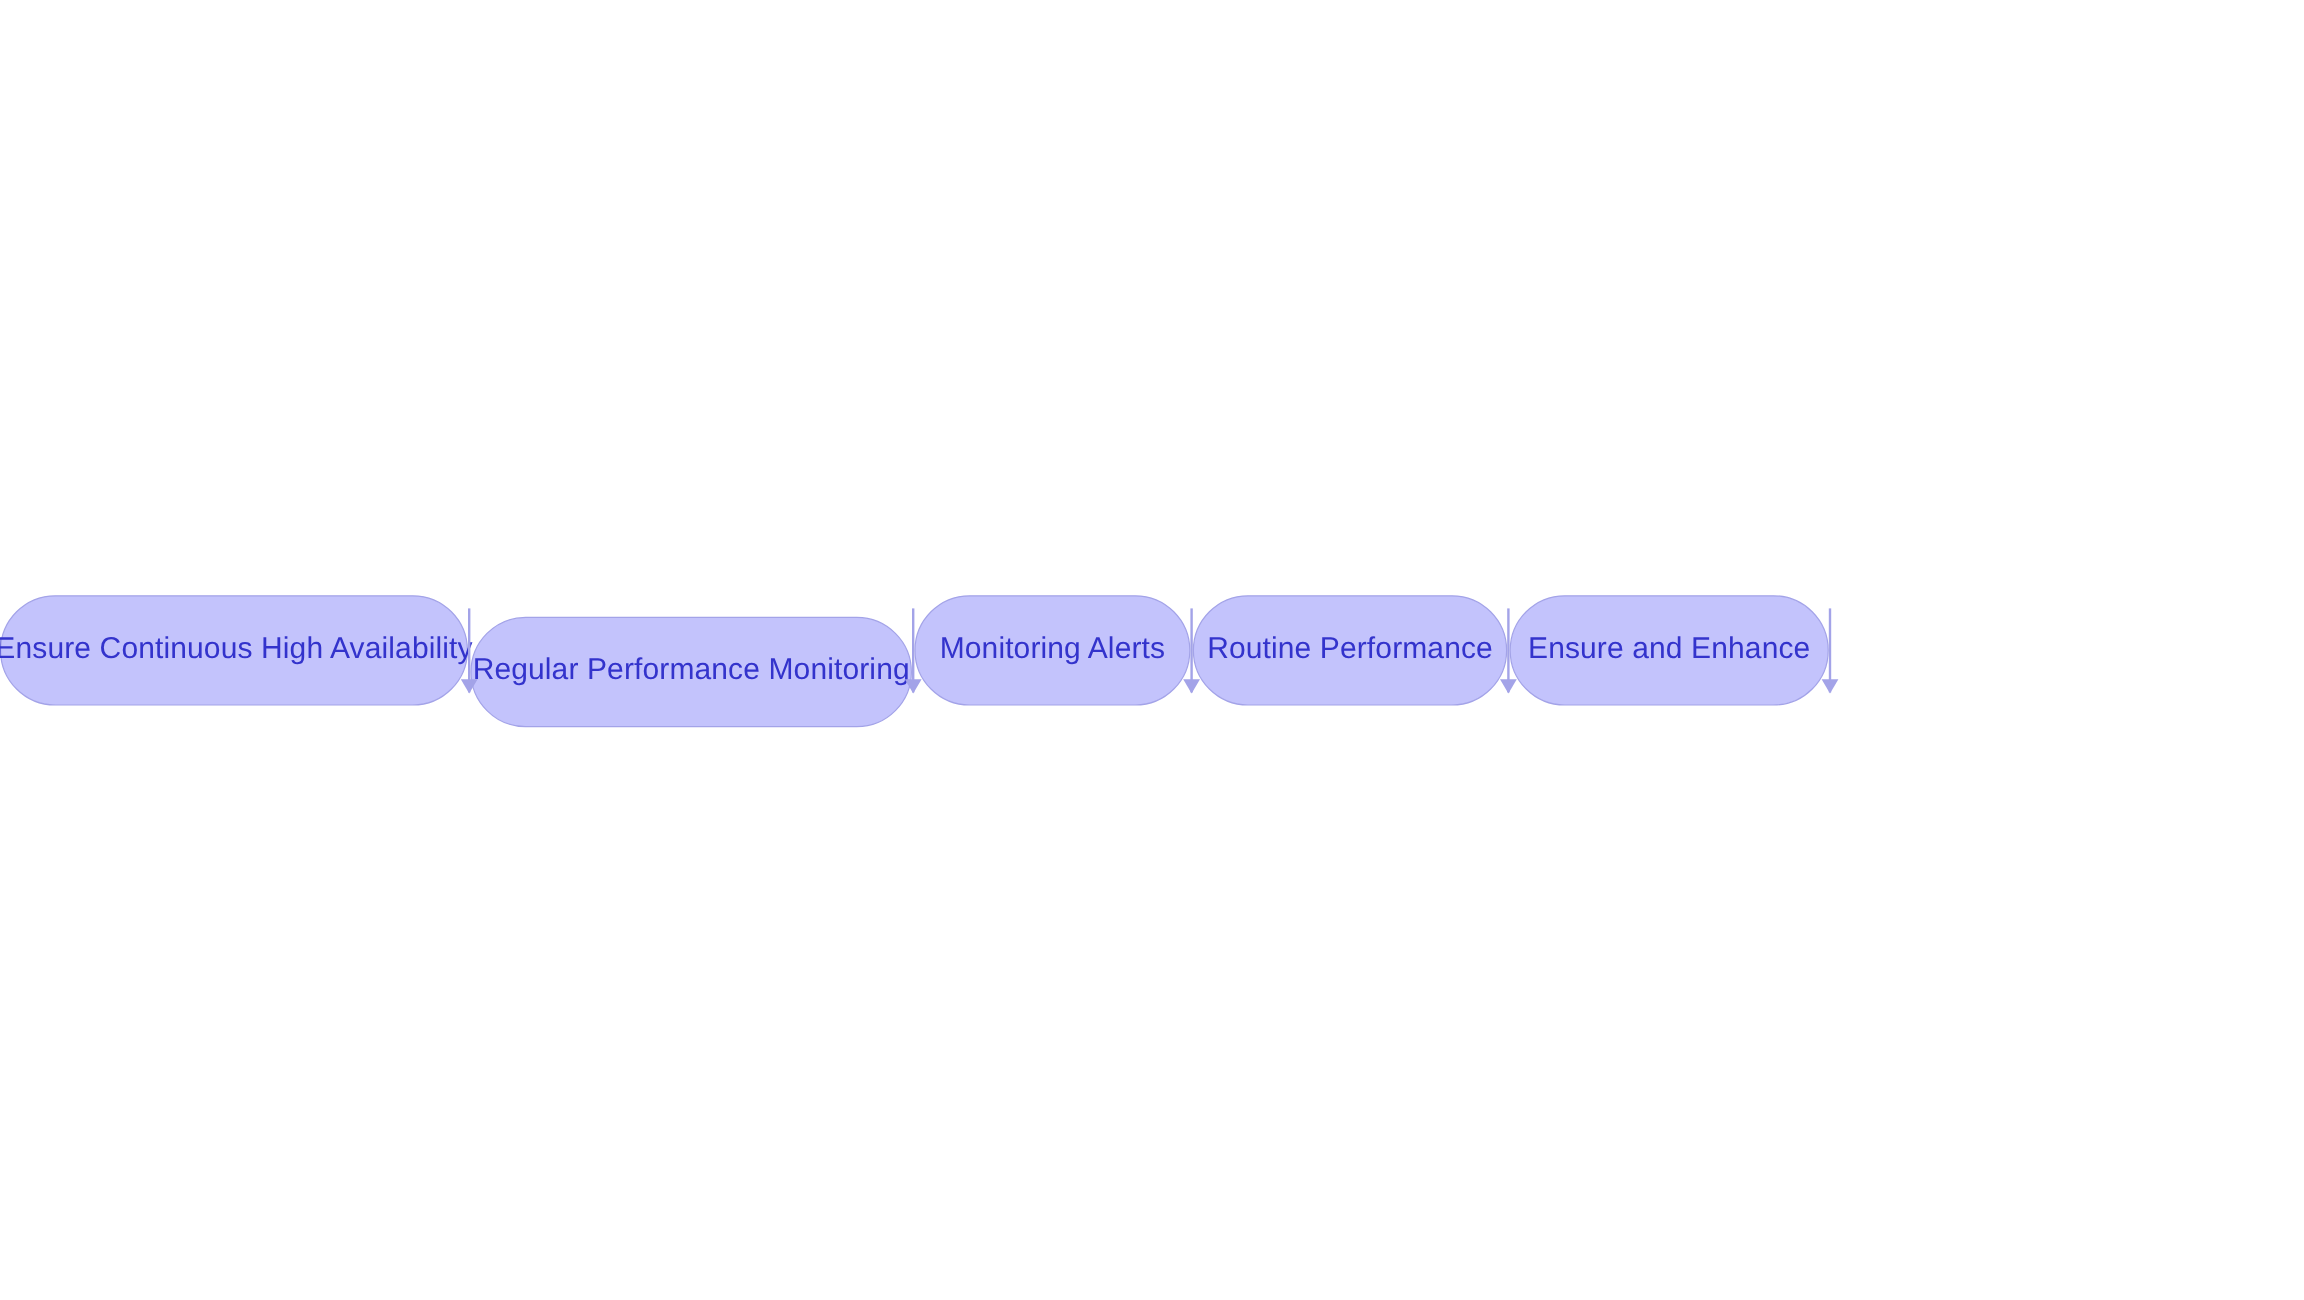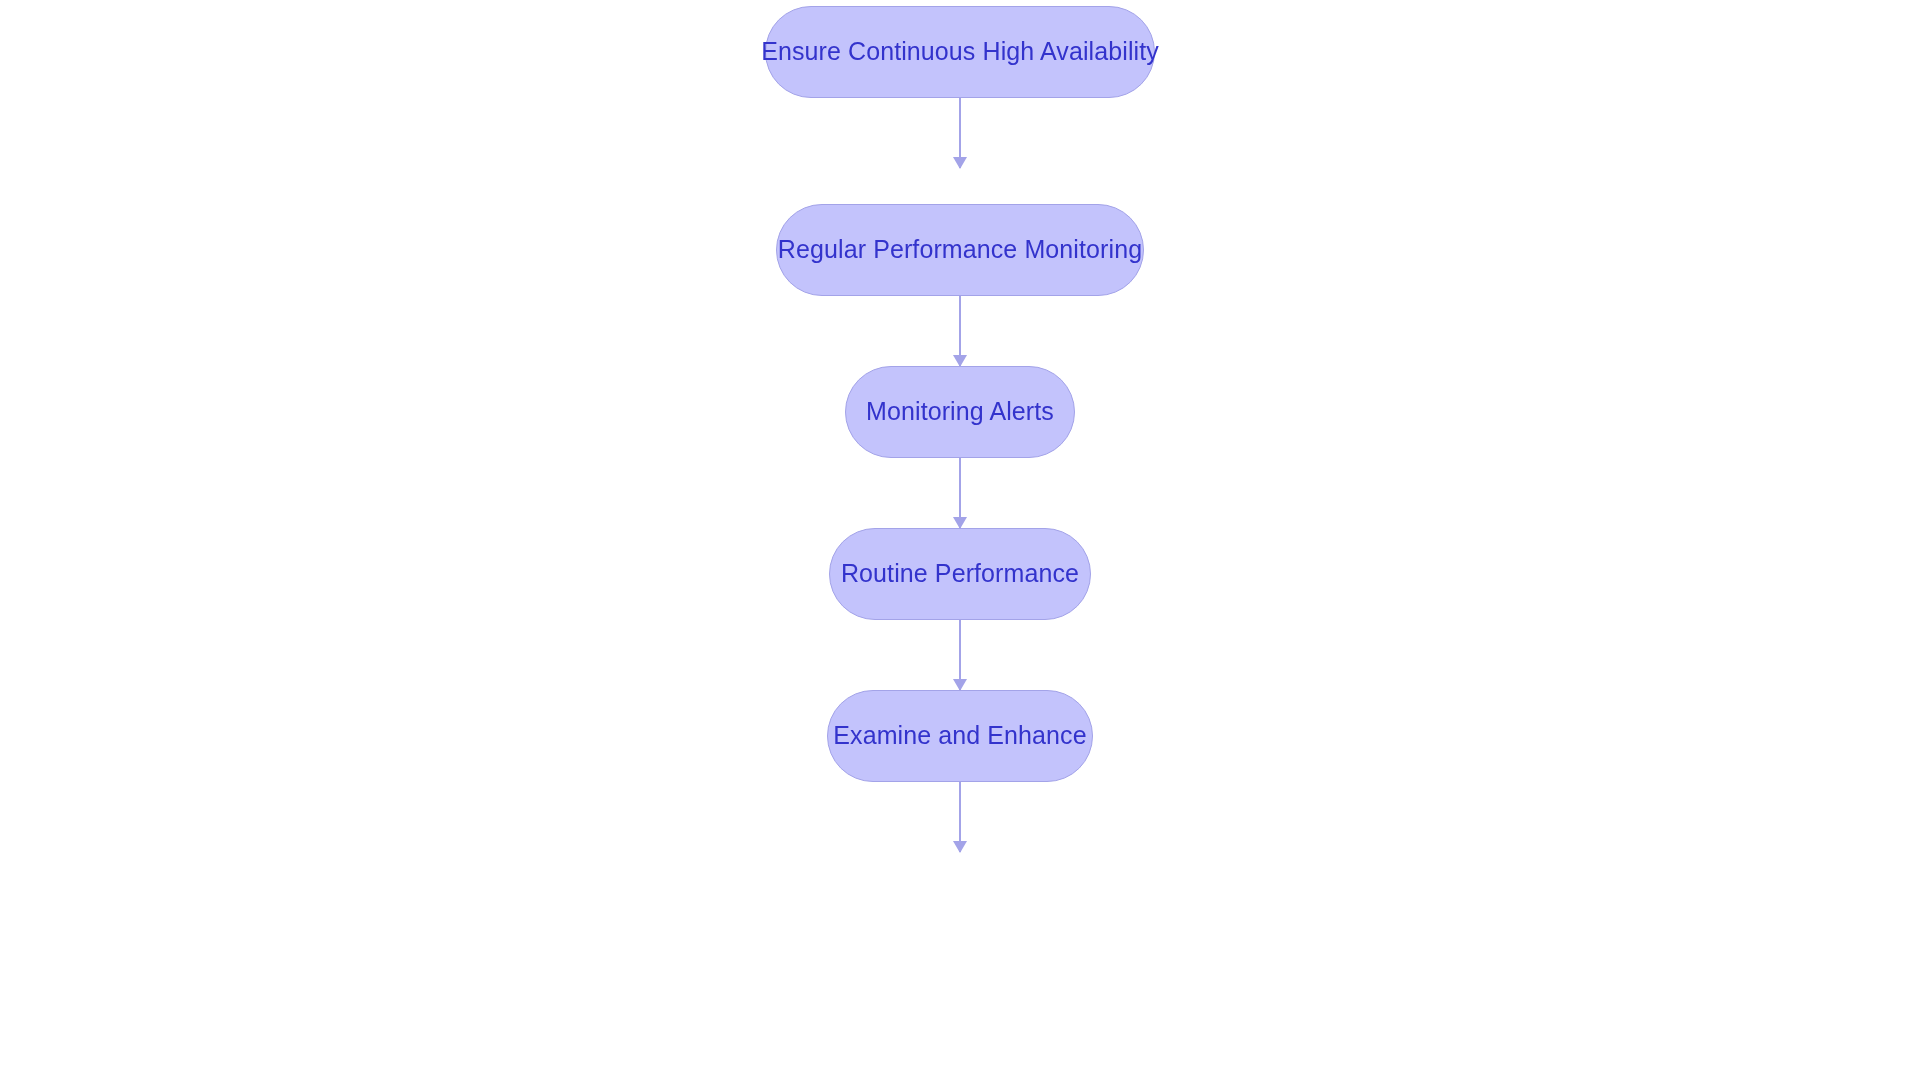--- a/index.html
+++ b/index.html
@@ -18,21 +18,21 @@
     width: 1920px;
     height: 1083px;
   }
   .flow-column {
     position: absolute;
     left: 0;
     top: 0;
     width: 1920px;
     height: 1083px;
     display: flex;
-    flex-direction: column;
+    flex-direction: row;
     align-items: center;
     justify-content: flex-start;
   }
   .node {
     box-sizing: border-box;
     display: flex;
     align-items: center;
     justify-content: center;
     background: #c3c3fc;
     border: 1.4px solid #a3a3e8;
@@ -109,21 +109,21 @@
 
     <div class="node w-3">
       <span class="node-label">Routine Performance</span>
     </div>
 
     <div class="connector">
       <span class="arrowhead"></span>
     </div>
 
     <div class="node w-4">
-      <span class="node-label">Examine and Enhance</span>
+      <span class="node-label">Ensure and Enhance</span>
     </div>
 
     <div class="connector">
       <span class="arrowhead"></span>
     </div>
 
 
   </div>
 </div>
 

